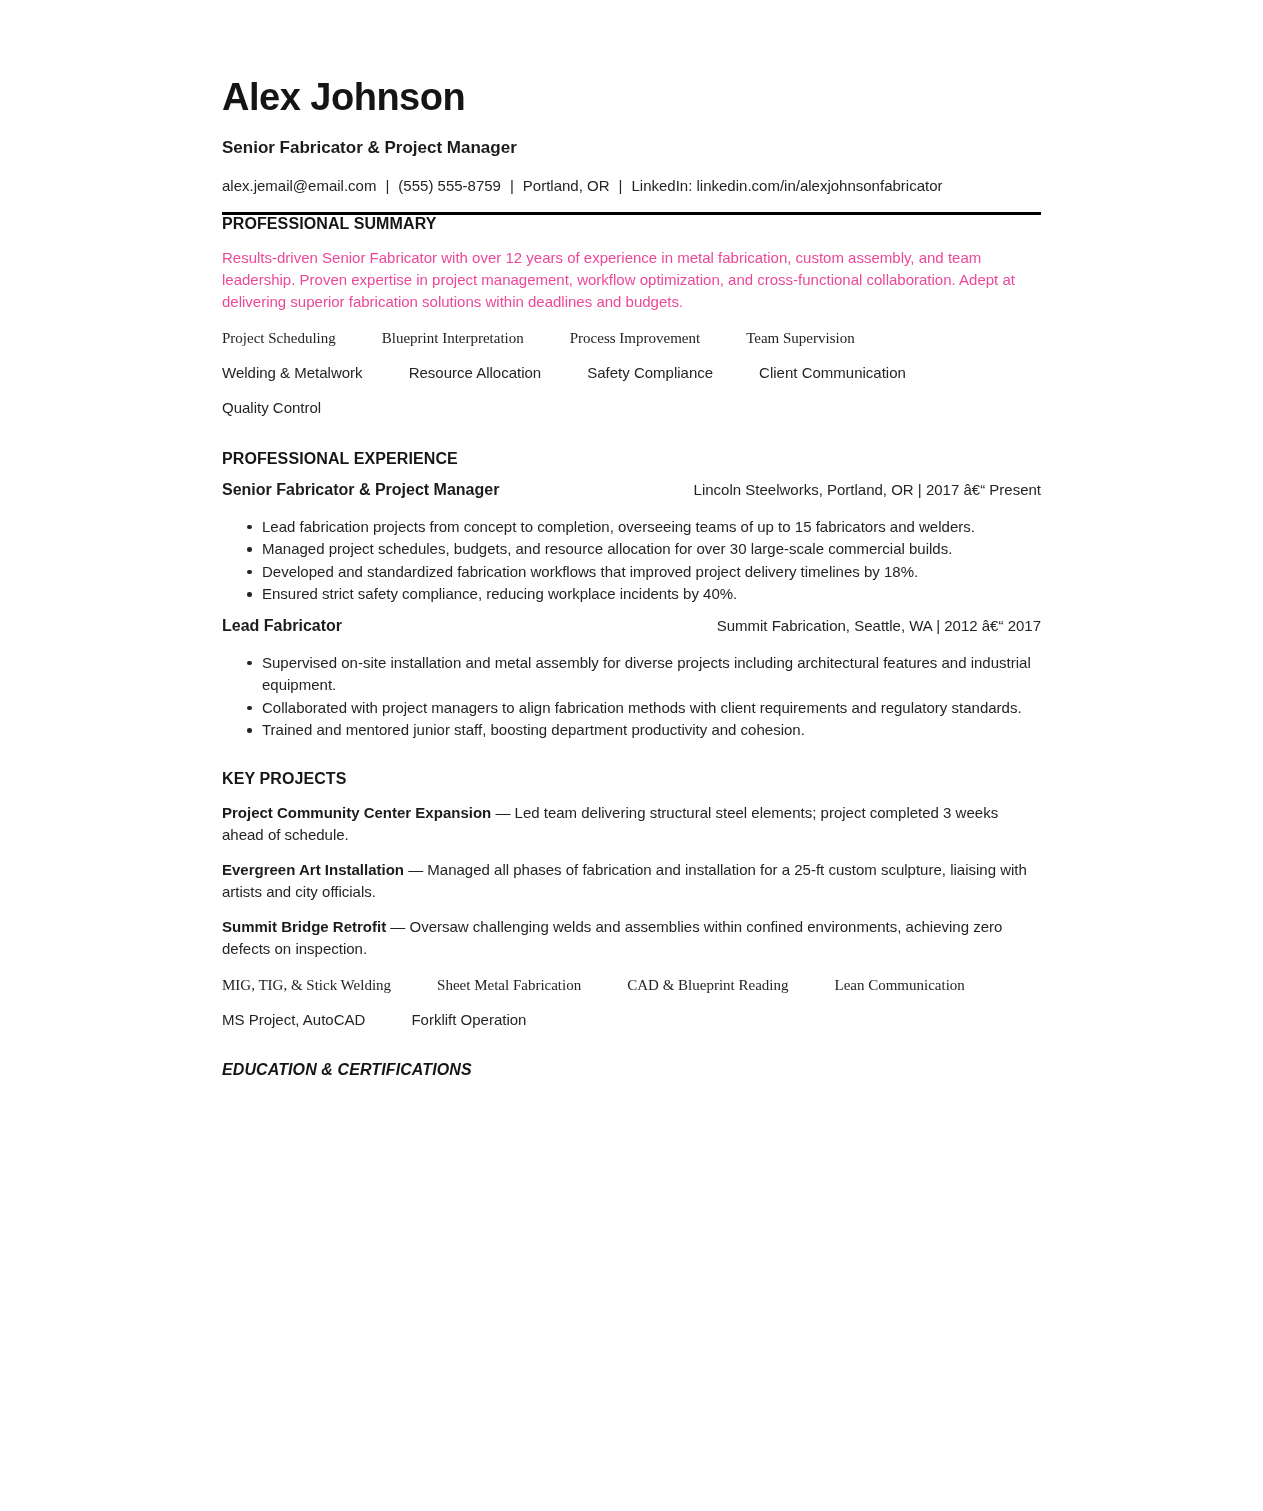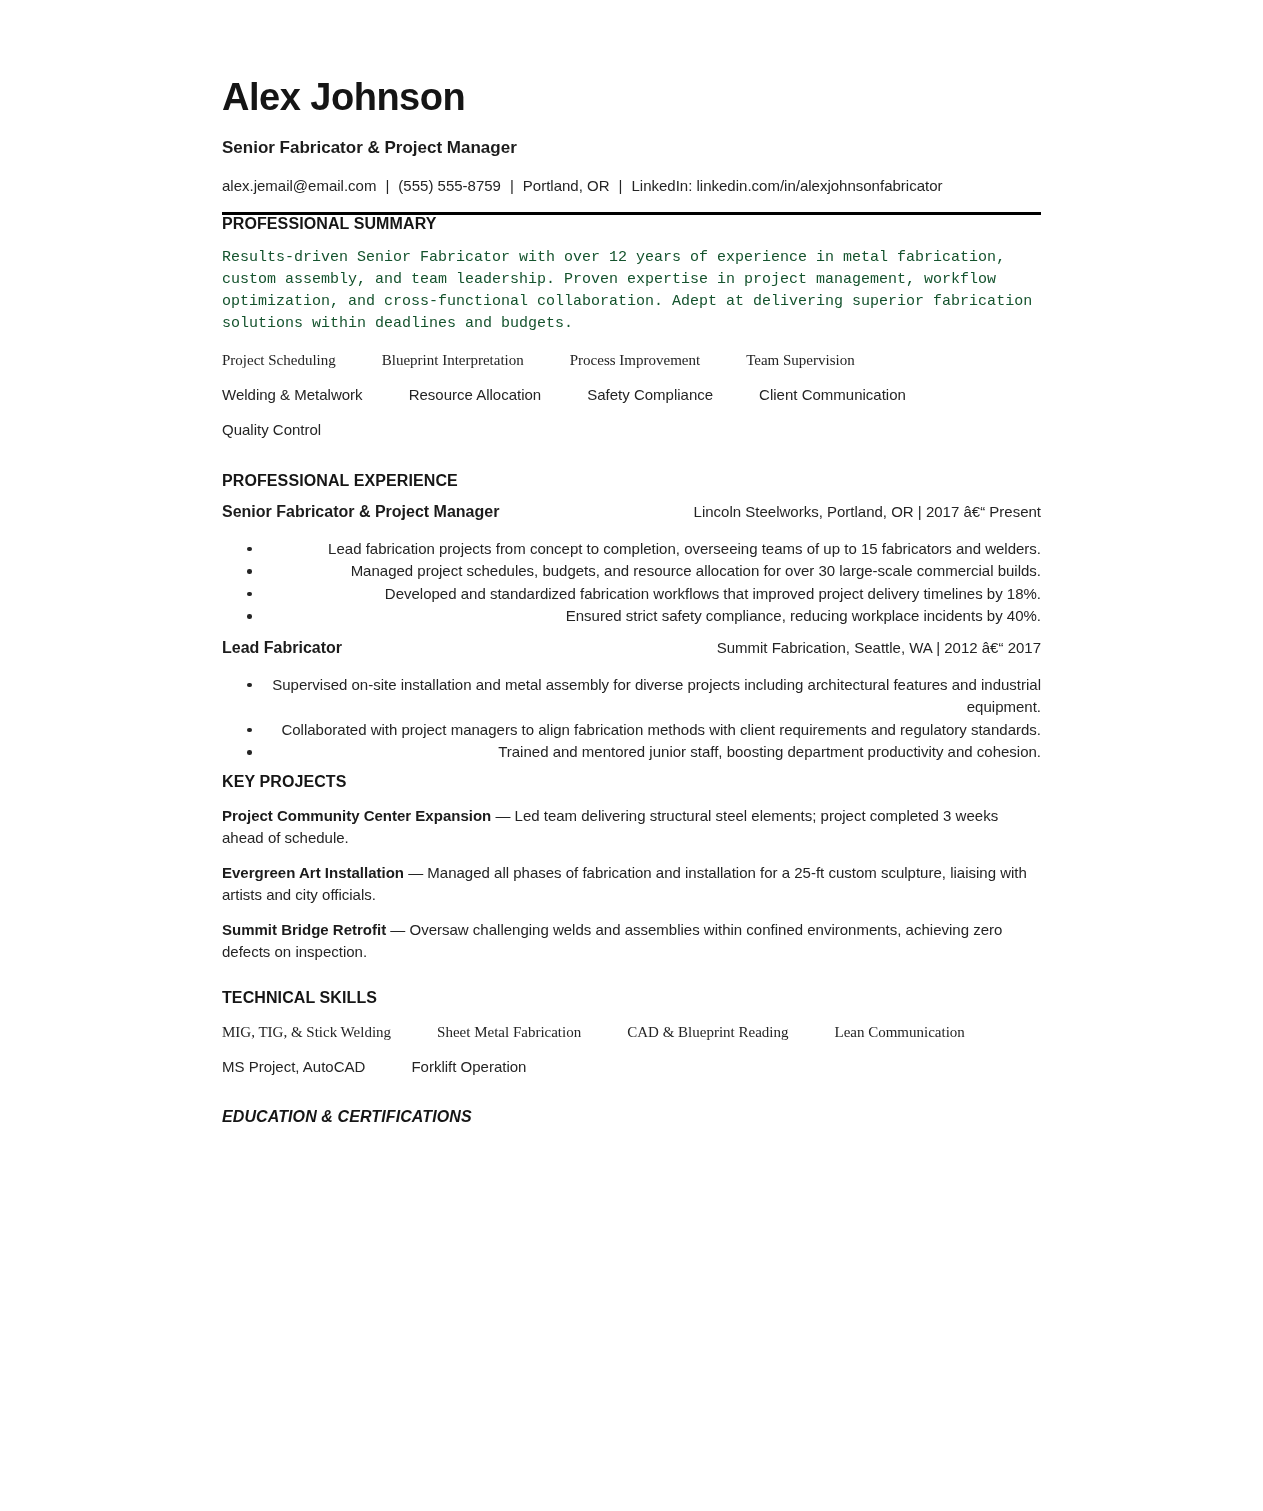--- a/index.html
+++ b/index.html
@@ -53,22 +53,21 @@
     line-height: 1.1;
     font-weight: 700;
     letter-spacing: 0.1px;
     color: #161616;
   }
   .mt-sec { margin-top: 33px; }
   .body-text {
     margin: 15px 0 0 0;
     font-size: 15px;
     line-height: 22px;
-    color: #14532d;
-    font-family: Liberation Mono, monospace;
+    color: #ec4899;
   }
   .tag-row {
     display: flex;
     gap: 46px;
     margin-top: 13px;
     font-size: 15px;
     line-height: 22px;
     color: #242424;
   }
   .tag-row:first-of-type { margin-top: 14px; font-family: Liberation Serif, serif; }
@@ -91,21 +90,20 @@
     list-style: none;
     margin: 17px 0 0 0;
     padding: 0;
     font-size: 15px;
     line-height: 22.5px;
     color: #242424;
   }
   ul.bullets li {
     position: relative;
     padding-left: 40px;
-    text-align: right;
   }
   ul.bullets li::before {
     content: "";
     position: absolute;
     left: 25px;
     top: 9px;
     width: 4.5px;
     height: 4.5px;
     border-radius: 50%;
     background: #242424;
@@ -179,28 +177,27 @@
       </div>
       <ul class="bullets">
         <li>Supervised on-site installation and metal assembly for diverse projects including architectural features and industrial equipment.</li>
         <li>Collaborated with project managers to align fabrication methods with client requirements and regulatory standards.</li>
         <li>Trained and mentored junior staff, boosting department productivity and cohesion.</li>
       </ul>
     </div>
   </section>
 
   <section>
-    <h2 class="section-heading" style="margin-top:9px;">KEY PROJECTS</h2>
+    <h2 class="section-heading" style="margin-top:28px;">KEY PROJECTS</h2>
     <p class="project-para"><strong>Project Community Center Expansion</strong> <span>— Led team delivering structural steel elements; project completed 3 weeks ahead of schedule.</span></p>
     <p class="project-para"><strong>Evergreen Art Installation</strong> <span>— Managed all phases of fabrication and installation for a 25-ft custom sculpture, liaising with artists and city officials.</span></p>
     <p class="project-para"><strong>Summit Bridge Retrofit</strong> <span>— Oversaw challenging welds and assemblies within confined environments, achieving zero defects on inspection.</span></p>
   </section>
 
   <section>
-    <h2 class="section-heading" style="margin-top:26px;">TECHNICAL SKILLS</h2>
     <div class="tag-row">
       <span>MIG, TIG, &amp; Stick Welding</span>
       <span>Sheet Metal Fabrication</span>
       <span>CAD &amp; Blueprint Reading</span>
       <span>Lean Communication</span>
     </div>
     <div class="tag-row">
       <span>MS Project, AutoCAD</span>
       <span>Forklift Operation</span>
     </div>

